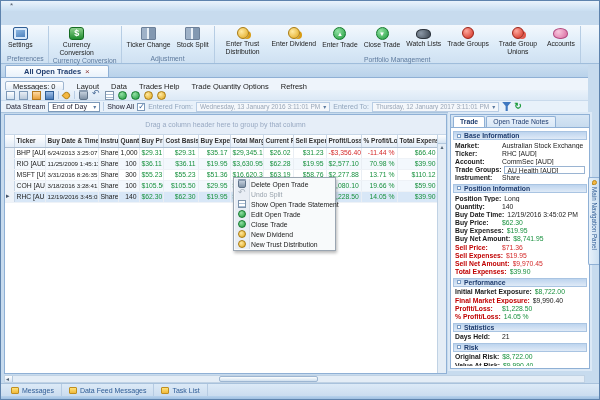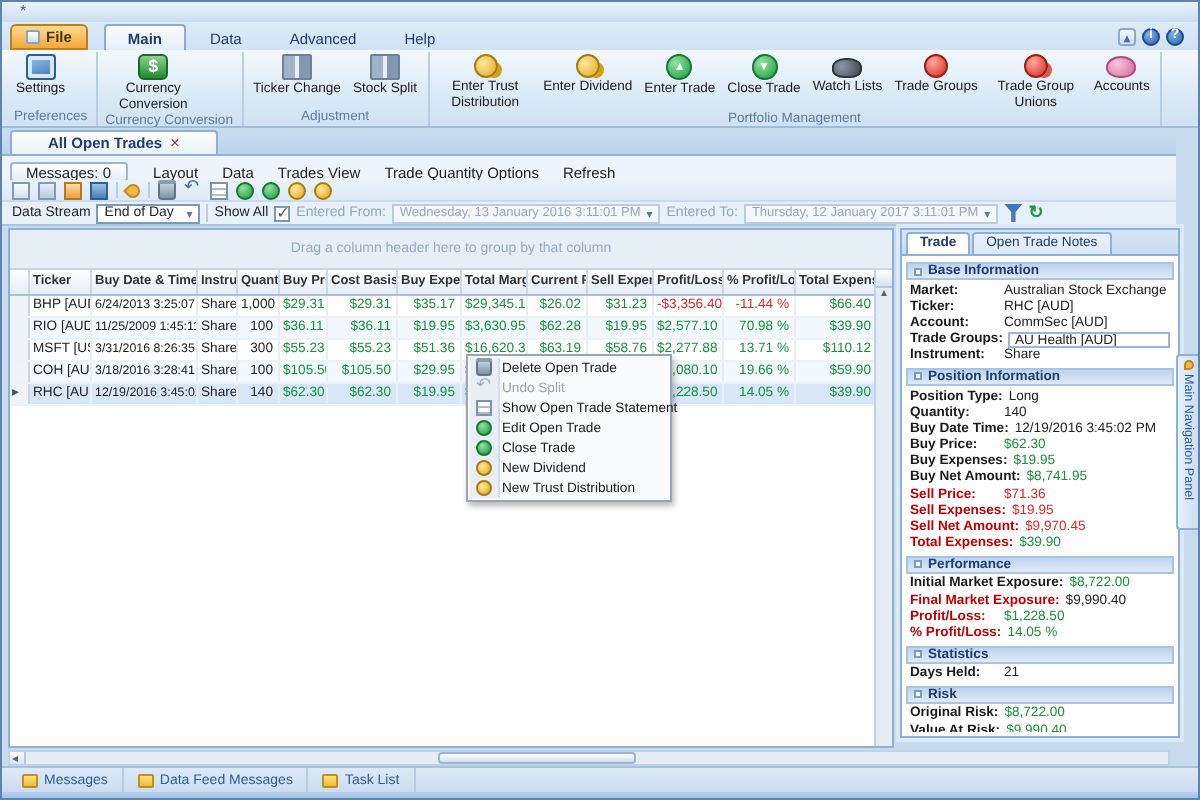--- a/index.html
+++ b/index.html
@@ -147,37 +147,20 @@
 </style>
 </head>
 <body>
 
 <div class="win">
 
   <div class="titlebar">
     <span>*</span>
   </div>
 
-  <div class="tabrow">
-    <div class="filebtn">
-      <span class="fb-icon"></span>
-      <span>File</span>
-    </div>
-    <div class="rtabs" id="rtabs">
-        <div class="rtab active">Main</div>
-        <div class="rtab">Data</div>
-        <div class="rtab">Advanced</div>
-        <div class="rtab">Help</div>
-      </div>
-    <div class="winicons" id="wicons">
-        <span class="wicon wi-collapse-icon"></span>
-        <span class="wicon wi-info-icon"></span>
-        <span class="wicon wi-help-icon"></span>
-      </div>
-  </div>
 
   <div class="ribbon" id="rgroups">
       <div class="rgroup">
         <div class="rbtns">
           <div class="rbtn">
             <span class="ricon ic-settings-icon"></span>
             <span class="rlabel">Settings</span>
           </div>
         </div>
         <div class="rglabel">Preferences</div>
@@ -248,21 +231,21 @@
       <span>All Open Trades</span>
       <span class="dt-close">×</span>
     </div>
   </div>
 
   <div class="menurow">
     <span class="msgbtn">Messages: 0</span>
     <span id="menuitems" style="display:flex;justify-content:space-between;">
         <span class="mitem">Layout</span>
         <span class="mitem">Data</span>
-        <span class="mitem">Trades View</span>
+        <span class="mitem">Trades Help</span>
         <span class="mitem">Trade Quantity Options</span>
         <span class="mitem">Refresh</span>
       </span>
   </div>
 
   <div class="smalltoolbar" id="smalltb">
       <span class="tbi ic2-new-window-icon"></span>
       <span class="tbi ic2-customize-icon"></span>
       <span class="tbi ic2-edit-icon"></span>
       <span class="tbi ic2-save-icon"></span>

